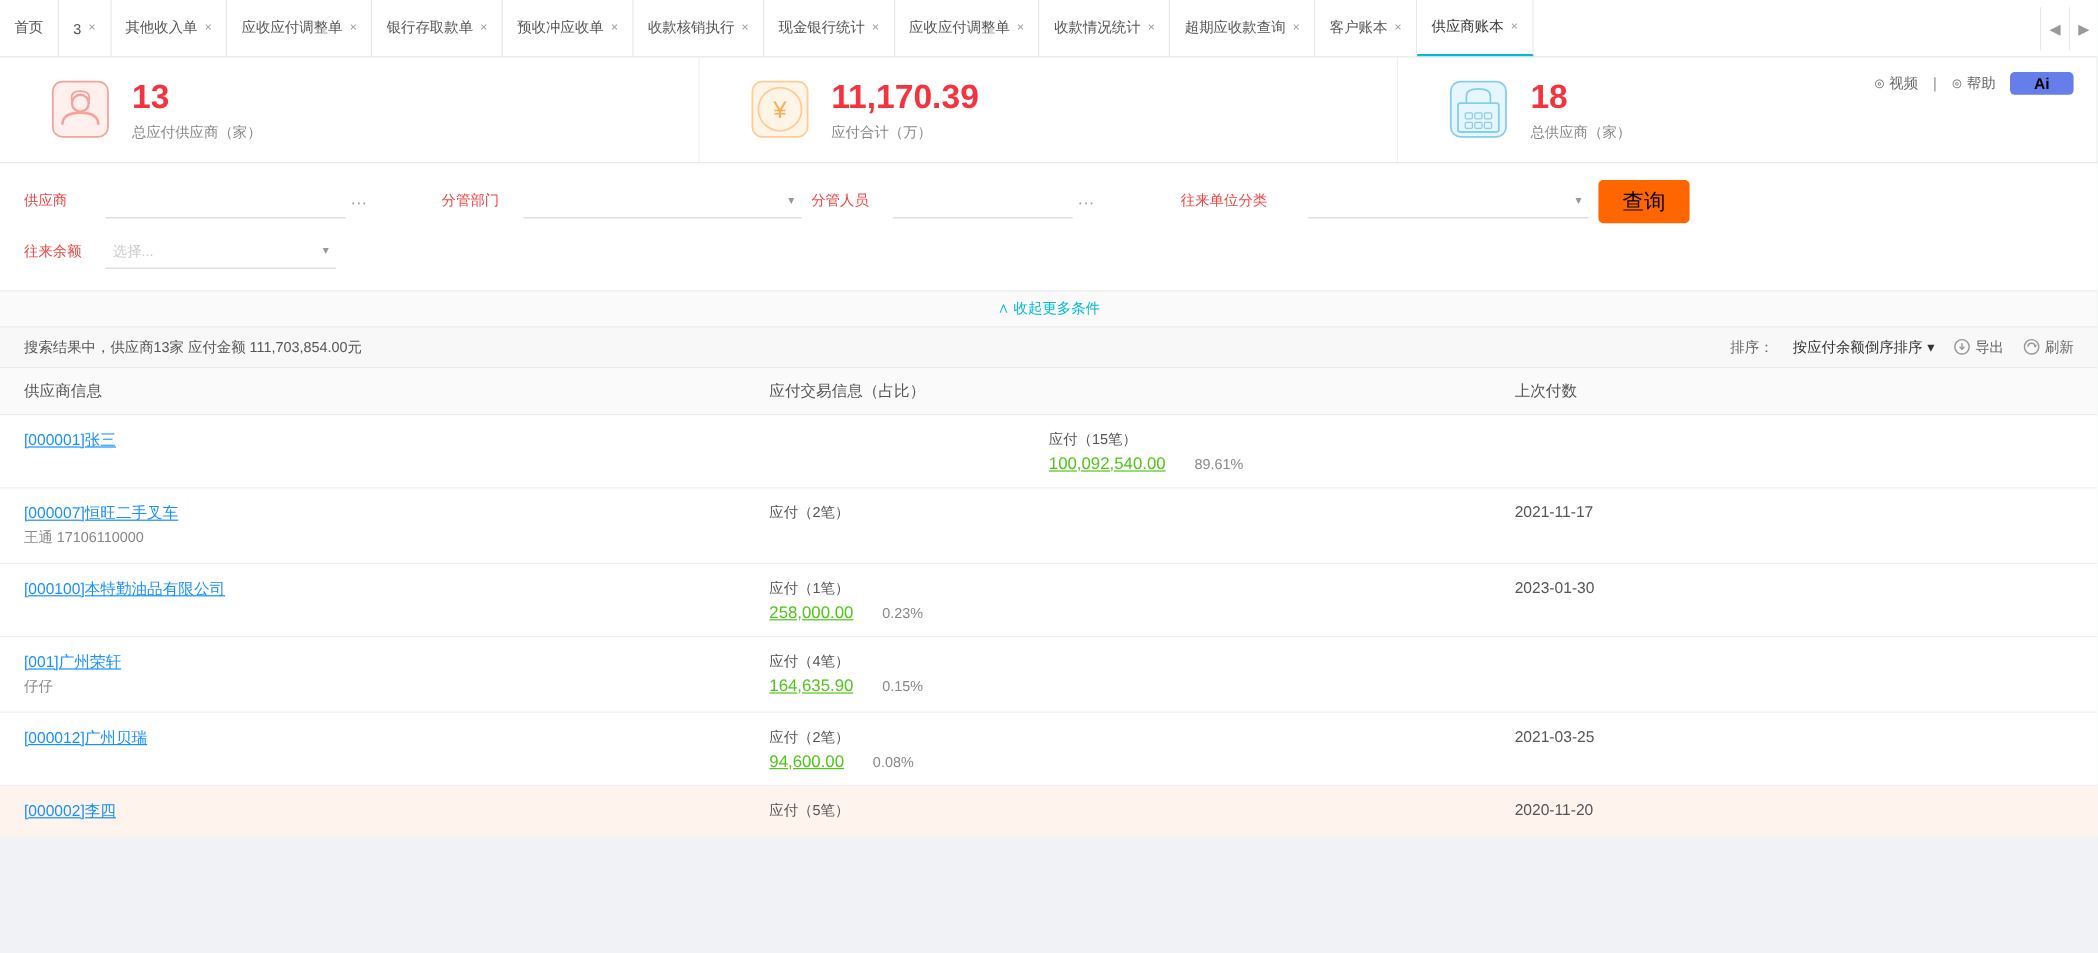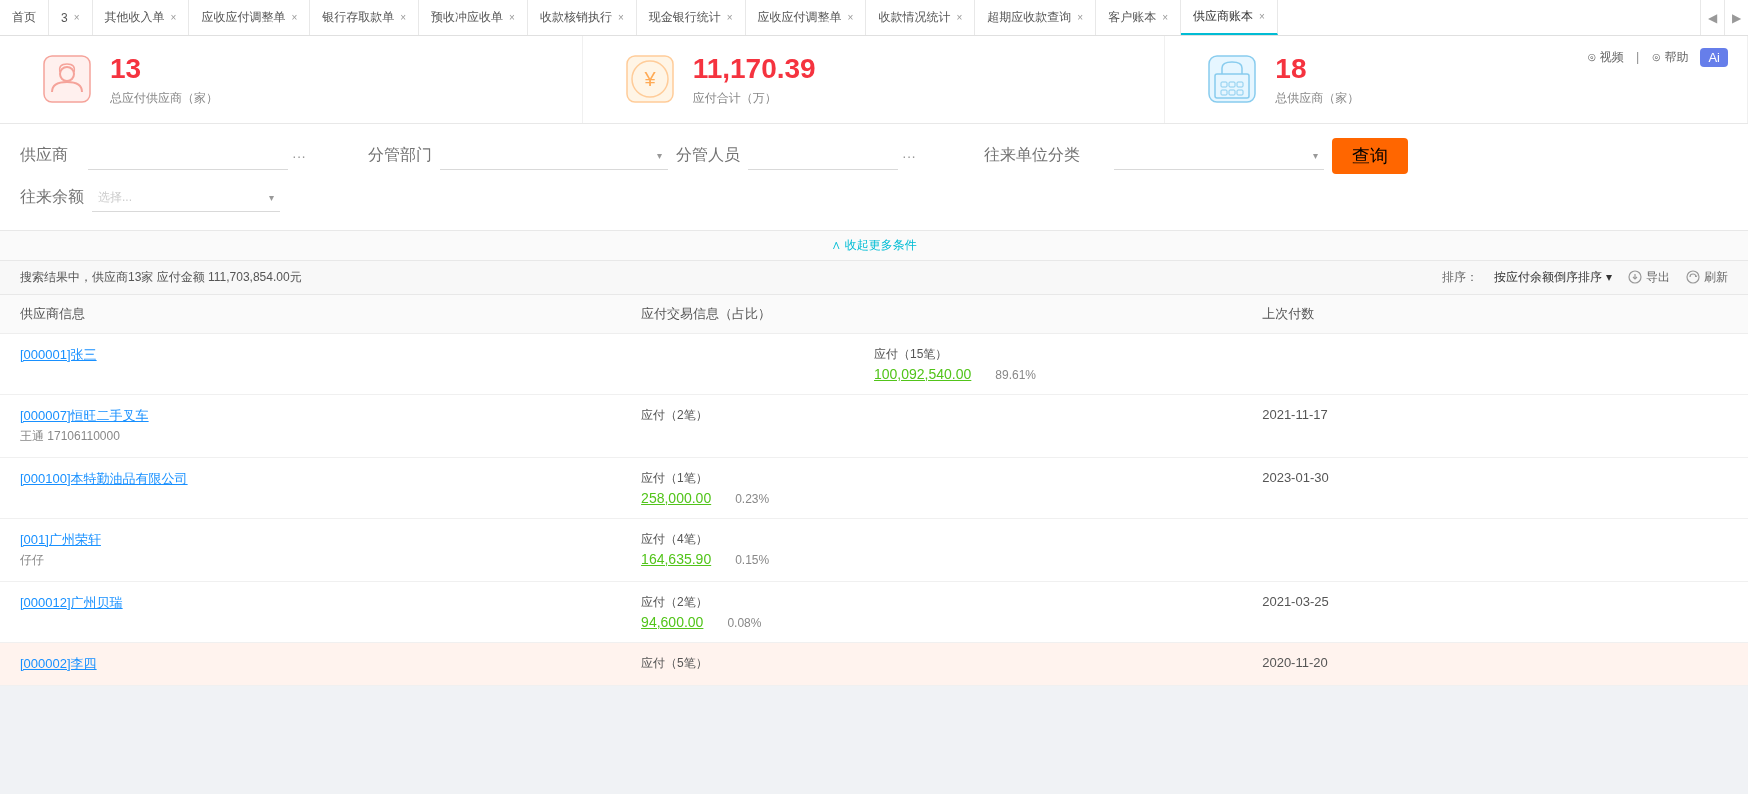--- a/index.html
+++ b/index.html
@@ -1,21 +1,21 @@
 <!DOCTYPE html>
 <html><head>
   <meta charset="utf-8">
   <style>
     * { margin: 0; padding: 0; box-sizing: border-box; }
     body { font-family: 'Microsoft YaHei', Arial, sans-serif; font-size: 12px; background: #f0f2f5; color: #333; width: 1748px; overflow-x: hidden; }
 
     
     .top-nav {
       display: flex; align-items: center; background: #fff; border-bottom: 1px solid #e0e0e0;
-      height: 36px; overflow: hidden; justify-content: flex-end;
+      height: 48px; overflow: hidden; justify-content: flex-end;
     }
     .nav-tab {
       display: flex; align-items: center; padding: 0 12px; height: 100%; border-right: 1px solid #e8e8e8;
       white-space: nowrap; cursor: pointer; font-size: 12px; color: #555;
       flex-shrink: 0;
     }
     .nav-tab.active { color: #333; background: #fff; border-bottom: 2px solid #00bcd4; }
     .nav-tab .close-btn { margin-left: 6px; color: #999; font-size: 10px; cursor: pointer; }
     .nav-arrows { display: flex; margin-left: auto; }
     .nav-arrow { width: 24px; height: 36px; display: flex; align-items: center; justify-content: center; cursor: pointer; color: #999; border-left: 1px solid #e8e8e8; }
@@ -41,21 +41,21 @@
     }
     .top-right-links span { cursor: pointer; color: #666; }
     .separator { margin: 0 8px; color: #ccc; }
 
     
     .filter-area {
       background: #fff; padding: 14px 20px 8px 20px; border-bottom: 1px solid #e8e8e8;
     }
     .filter-row { display: flex; align-items: center; margin-bottom: 10px; flex-wrap: wrap; gap: 8px; }
     .filter-group { display: flex; align-items: center; flex: 1; min-width: 200px; }
-    .filter-label { color: #737373; font-size: 16px; white-space: nowrap; margin-right: 8px; min-width: 60px; }
+    .filter-label { color: #ef4444; font-size: 12px; white-space: nowrap; margin-right: 8px; min-width: 60px; }
     .filter-input {
       flex: 1; height: 28px; border: none; border-bottom: 1px solid #d9d9d9;
       outline: none; font-size: 12px; color: #333; padding: 0 6px; background: transparent;
     }
     .filter-input::placeholder { color: #ccc; }
     .filter-select-wrapper {
       flex: 1; display: flex; align-items: center; border-bottom: 1px solid #d9d9d9;
       padding: 0 6px; height: 28px;
     }
     .filter-select-text { flex: 1; font-size: 12px; color: #ccc; }
@@ -211,21 +211,21 @@
     </div>
     <div class="stat-content">
       <span class="stat-number">18</span>
       <span class="stat-label">总供应商（家）</span>
     </div>
   </div>
   <div class="top-right-links">
     <span>⊙ <span>视频</span></span>
     <span class="separator">｜</span>
     <span>⊙ <span>帮助</span></span>
-    <span style="margin-left:12px; background:#667eea; color:#ffffff; border-radius:4px; padding:2px 8px; font-size:13px; font-weight:normal;">Ai</span>
+    <span style="margin-left:12px; background:#667eea; color:#000000; border-radius:4px; padding:2px 20px; font-size:13px; font-weight:bold;">Ai</span>
   </div>
 </div>
 
 <div class="filter-area">
   <div class="filter-row">
     <div class="filter-group" style="max-width:340px;">
       <span class="filter-label">供应商</span>
       <input class="filter-input" type="text" style="width: 200px; flex: 0 0 auto;">
       <span class="dots-icon" style="margin-left:4px;">···</span>
     </div>

